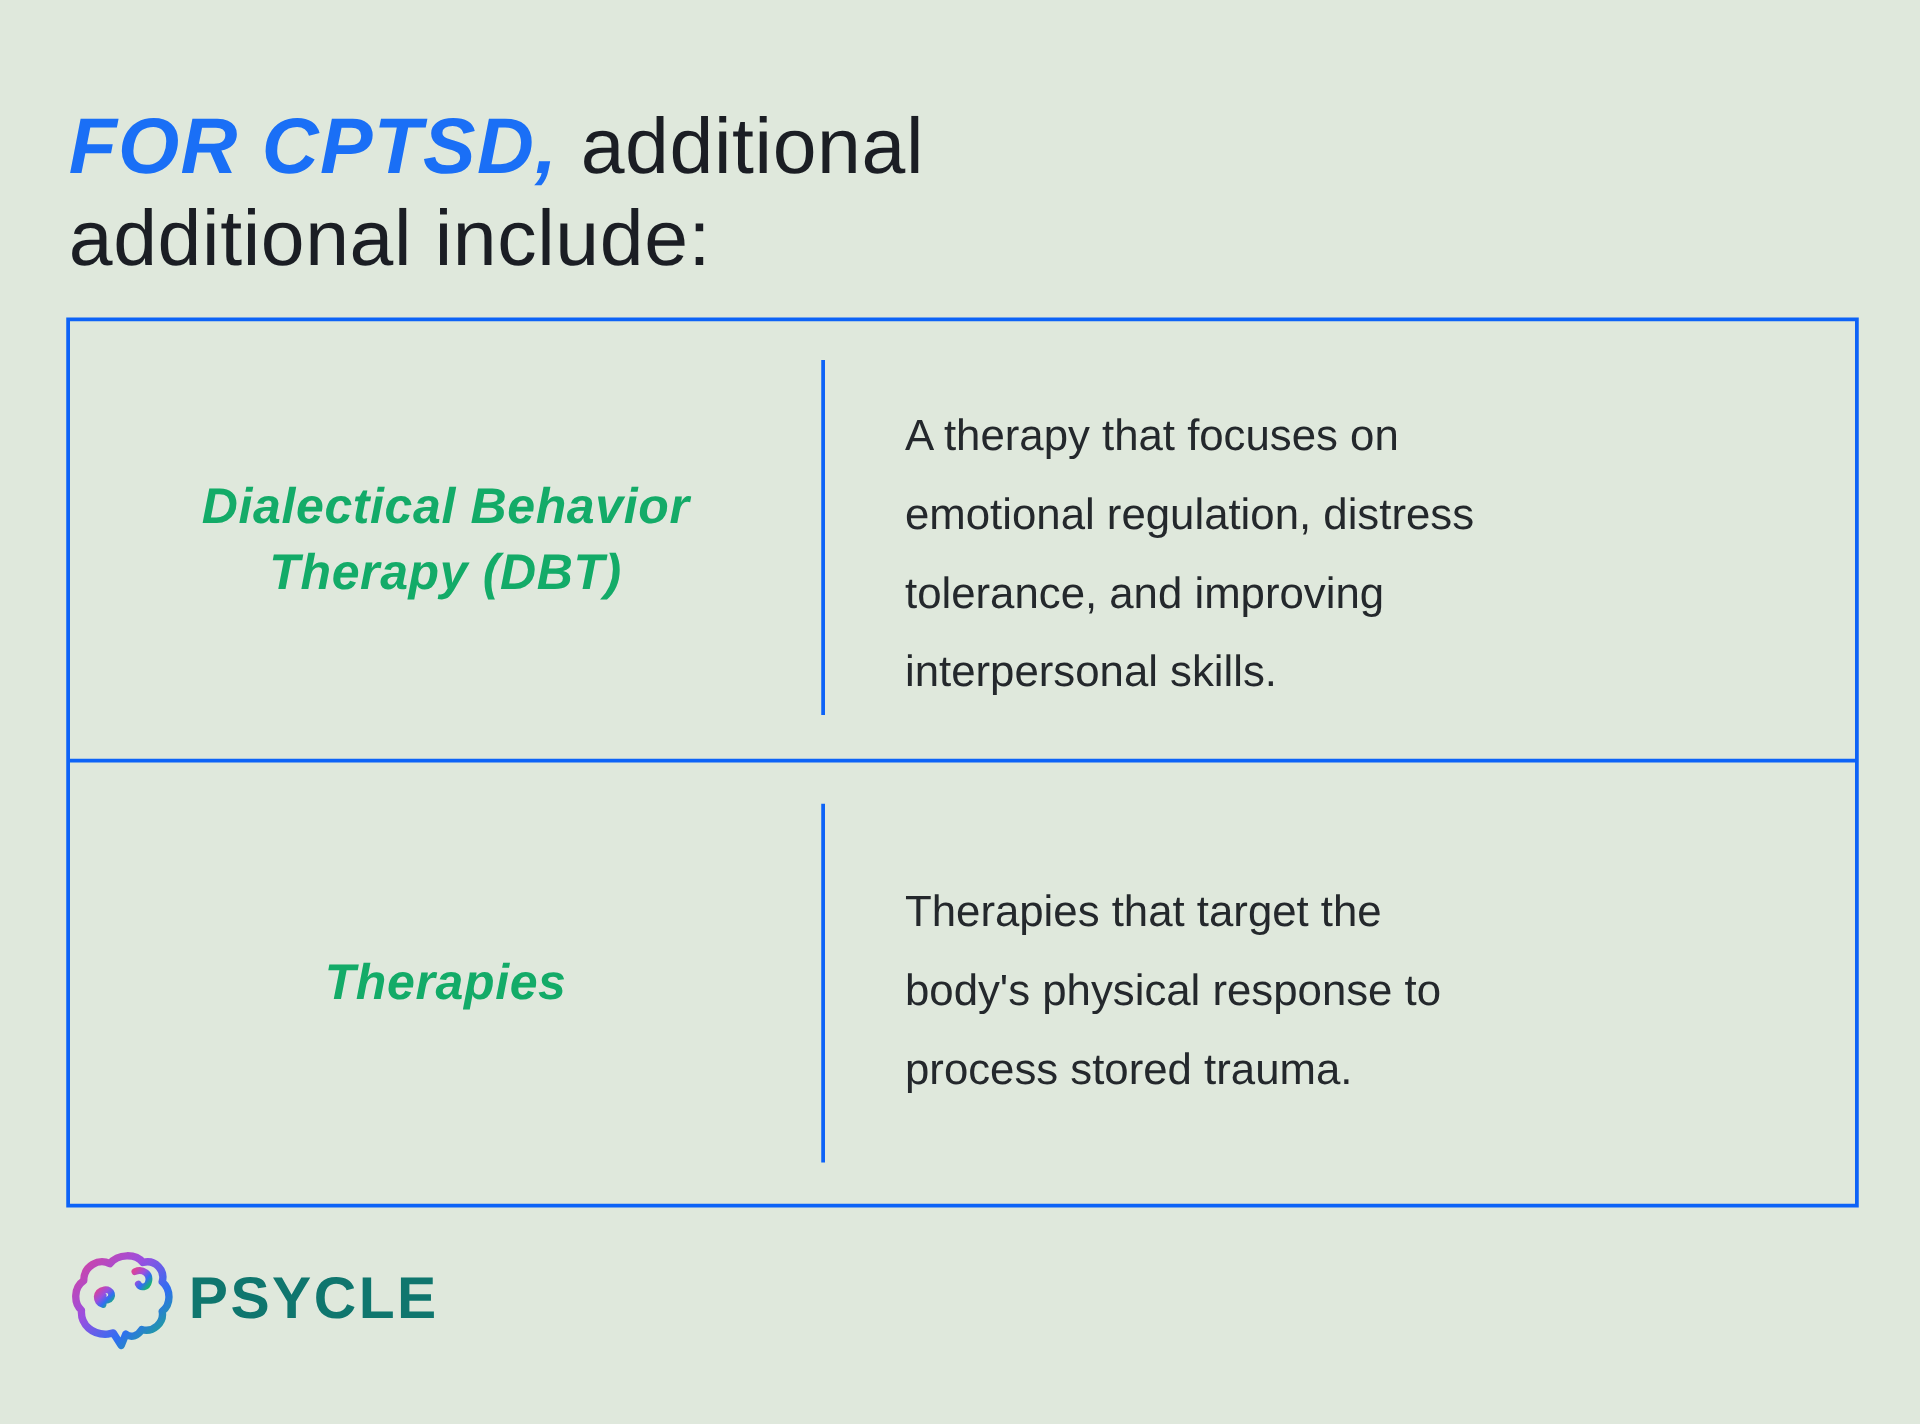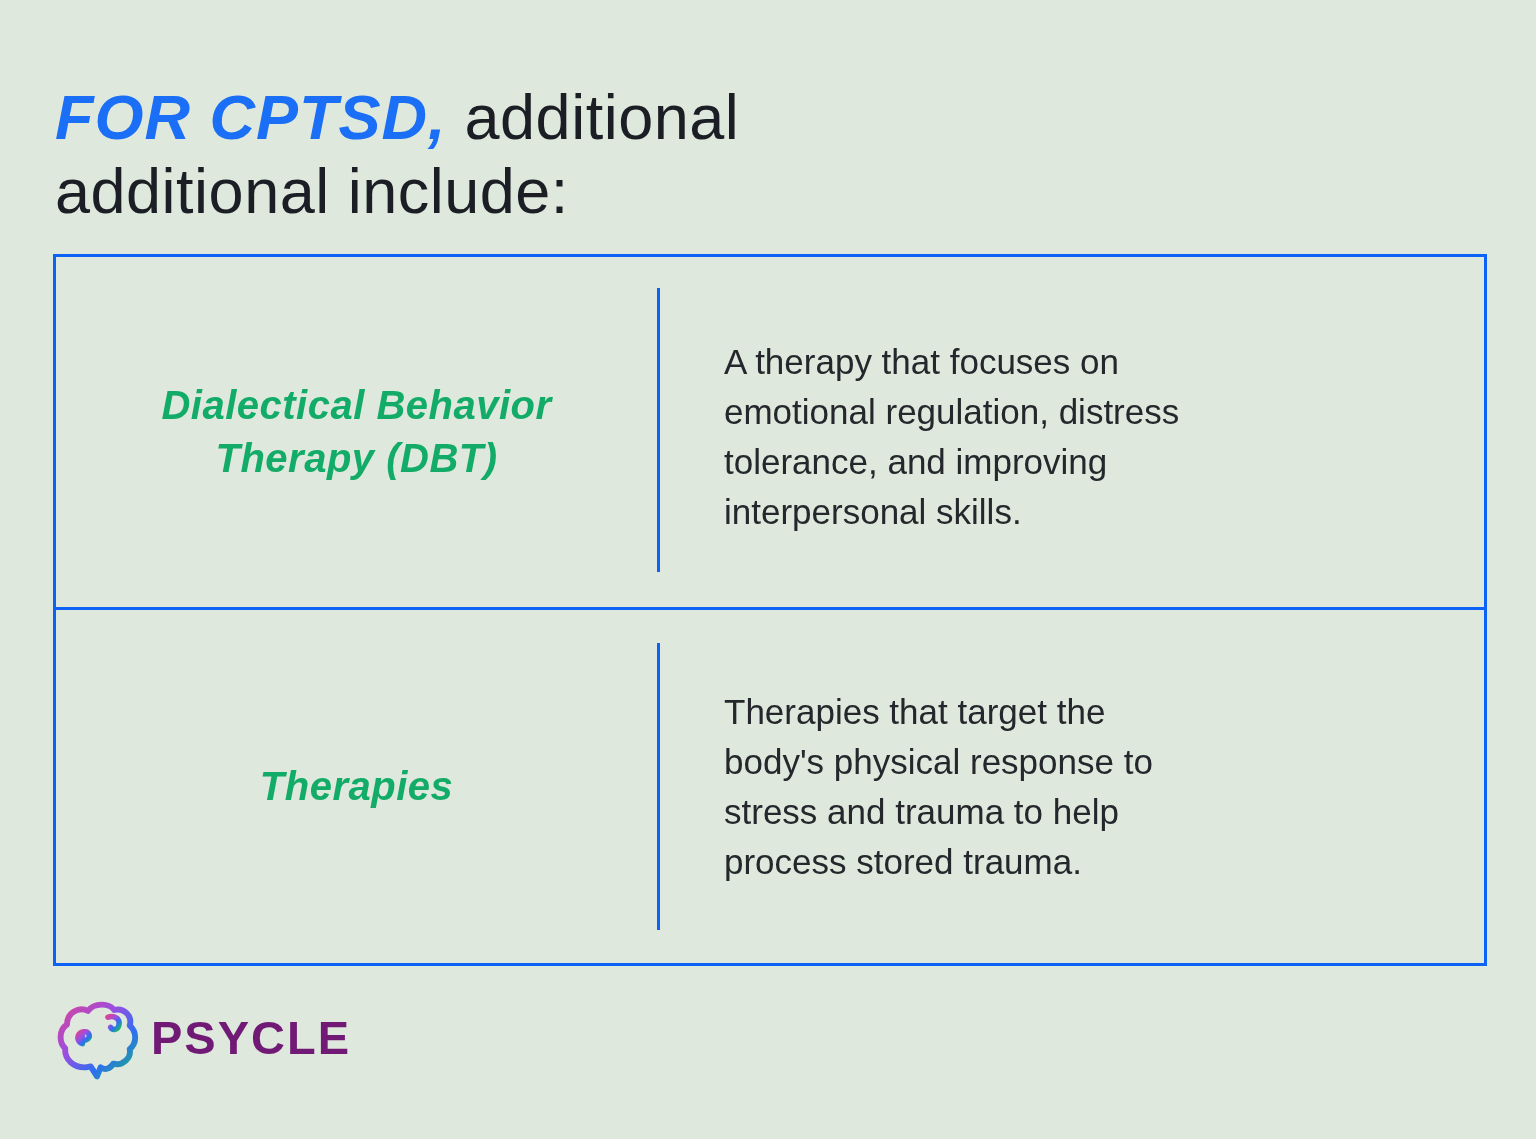--- a/index.html
+++ b/index.html
@@ -86,38 +86,39 @@
     font-style: italic;
     color: #13ab68;
     text-align: center;
     letter-spacing: 0.5px;
   }
   .body-line {
     font-size: 35px;
     line-height: 50px;
     font-weight: 400;
     color: #24282c;
+    margin-top: 13px;
   }
   .row-1 .cell-right { padding-top: 10px; }
   .row-2 .cell-right { }
 
   
   .footer {
     position: absolute;
     left: 55px;
     top: 1000px;
     display: flex;
     align-items: center;
     gap: 12px;
   }
   .brain-logo { width: 84px; height: 80px; }
   .brand-text {
     font-size: 47px;
     font-weight: 700;
-    color: #701a75;
+    color: #0f766e;
     letter-spacing: 2px;
     padding-bottom: 6px;
   }
 </style>
 </head>
 <body>
 
 <div class="canvas">
 
   <h1 class="title">
@@ -144,21 +145,20 @@
     <div class="row-divider"></div>
 
     <div class="row row-2">
       <div class="col-divider"></div>
       <div class="cell-left">
         <div class="heading-line">Therapies</div>
       </div>
       <div class="cell-right">
         <div class="body-line">Therapies that target the</div>
         <div class="body-line">body's physical response to</div>
-        <div class="body-line">stress and trauma to help</div>
         <div class="body-line">process stored trauma.</div>
       </div>
     </div>
 
   </div>
 
   <div class="footer">
     <svg class="brain-logo" viewBox="0 0 92 88" fill="none" xmlns="http://www.w3.org/2000/svg">
       <defs>
         <linearGradient id="brainGrad" x1="0" y1="0" x2="1" y2="1">

